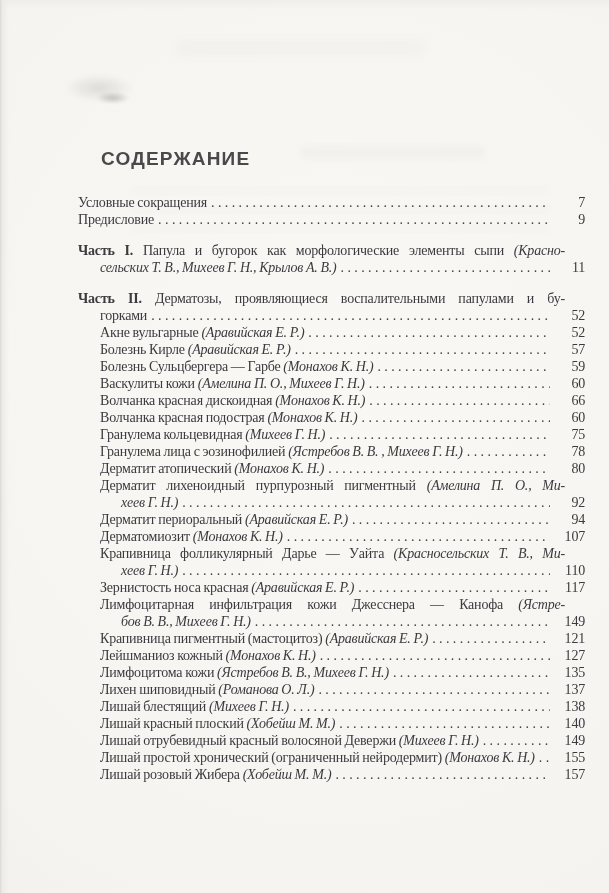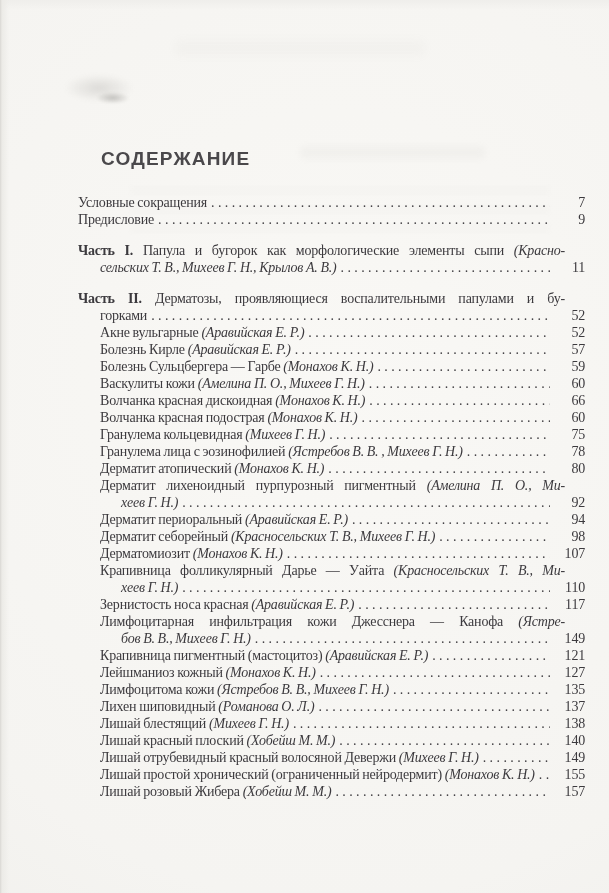--- a/index.html
+++ b/index.html
@@ -170,25 +170,20 @@
         <span class="entry-text"><span class="seg-italic">хеев Г. Н.)</span></span>
         <span class="dots"></span>
         <span class="pagenum">92</span>
       </div>
       <div class="toc-line ind1 leadered">
         <span class="entry-text"><span class="seg-regular">Дерматит периоральный </span><span class="seg-italic">(Аравийская Е. Р.)</span></span>
         <span class="dots"></span>
         <span class="pagenum">94</span>
       </div>
       <div class="toc-line ind1 leadered">
-        <span class="entry-text"><span class="seg-regular">Дерматит себорейный </span><span class="seg-italic">(Красносельских Т. В., Михеев Г. Н.)</span></span>
-        <span class="dots"></span>
-        <span class="pagenum">98</span>
-      </div>
-      <div class="toc-line ind1 leadered">
         <span class="entry-text"><span class="seg-regular">Дерматомиозит </span><span class="seg-italic">(Монахов К. Н.)</span></span>
         <span class="dots"></span>
         <span class="pagenum">107</span>
       </div>
       <div class="toc-line ind1 just"><span class="entry-text"><span class="seg-regular">Крапивница фолликулярный Дарье — Уайта </span><span class="seg-italic">(Красносельских Т. В., Ми-</span></span></div>
       <div class="toc-line ind2 leadered">
         <span class="entry-text"><span class="seg-italic">хеев Г. Н.)</span></span>
         <span class="dots"></span>
         <span class="pagenum">110</span>
       </div>

